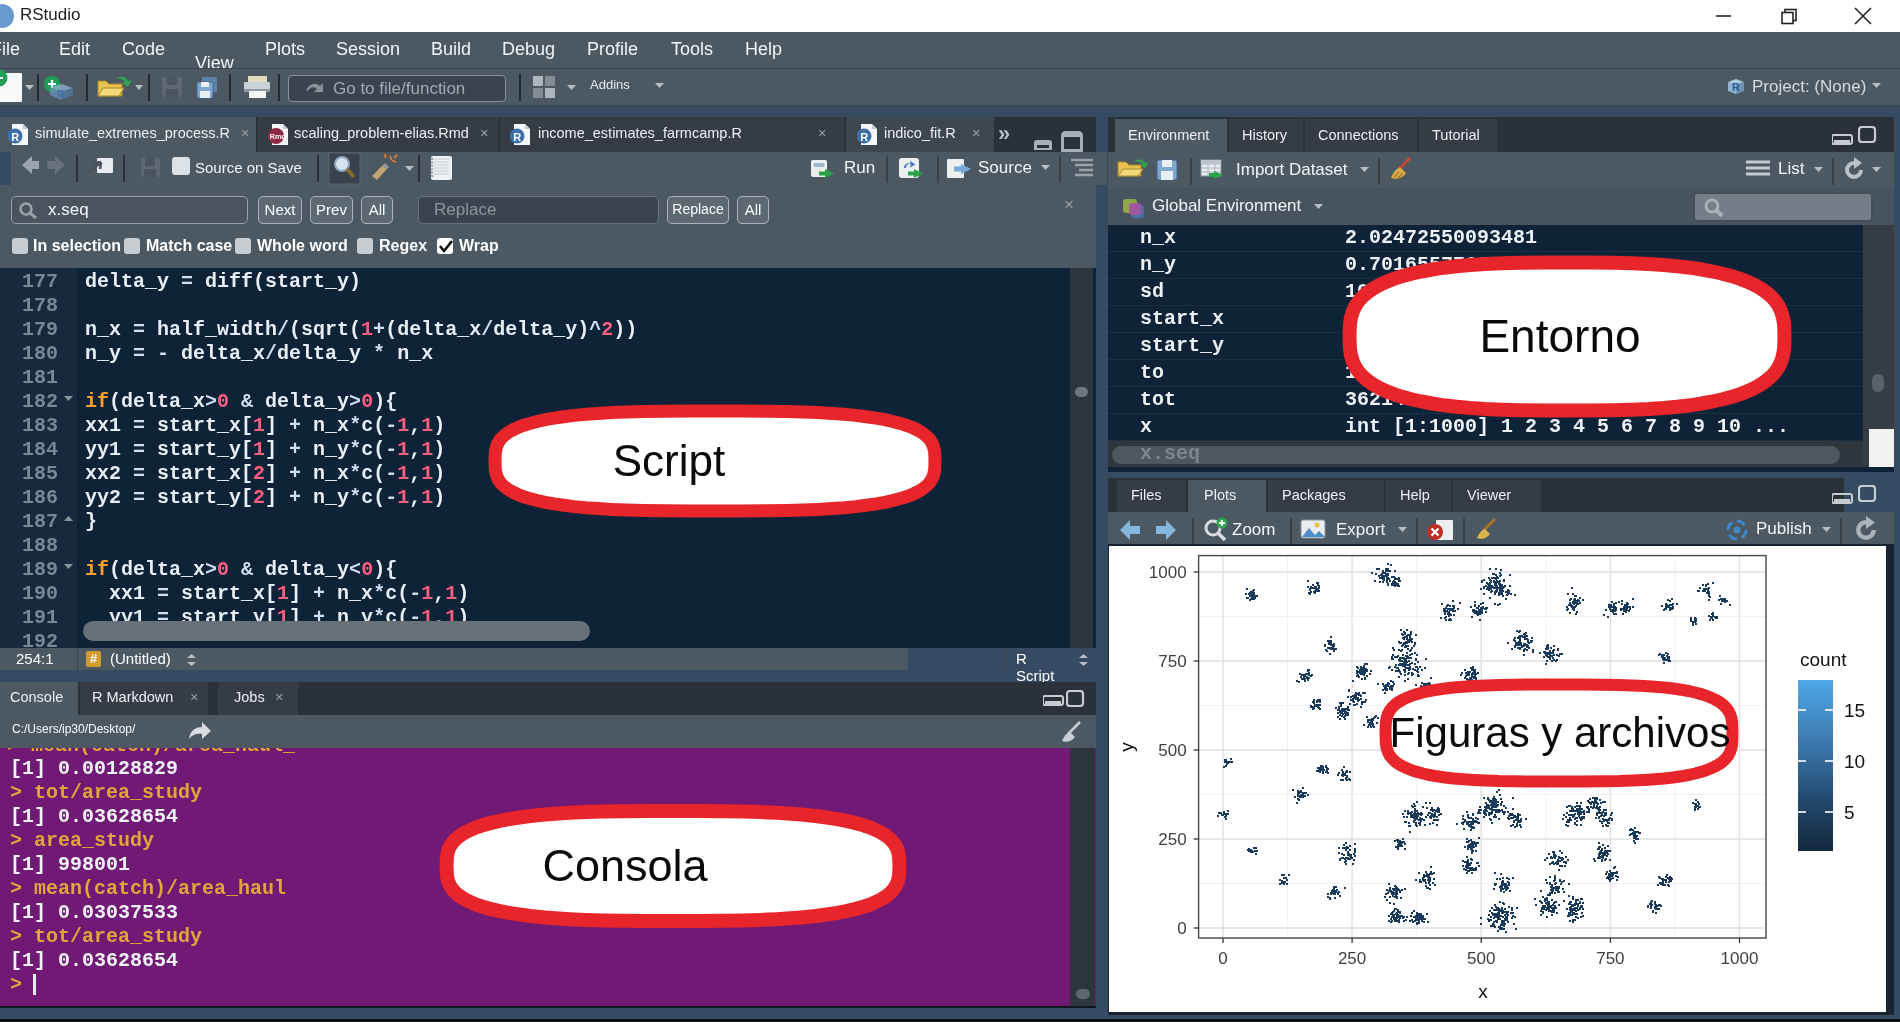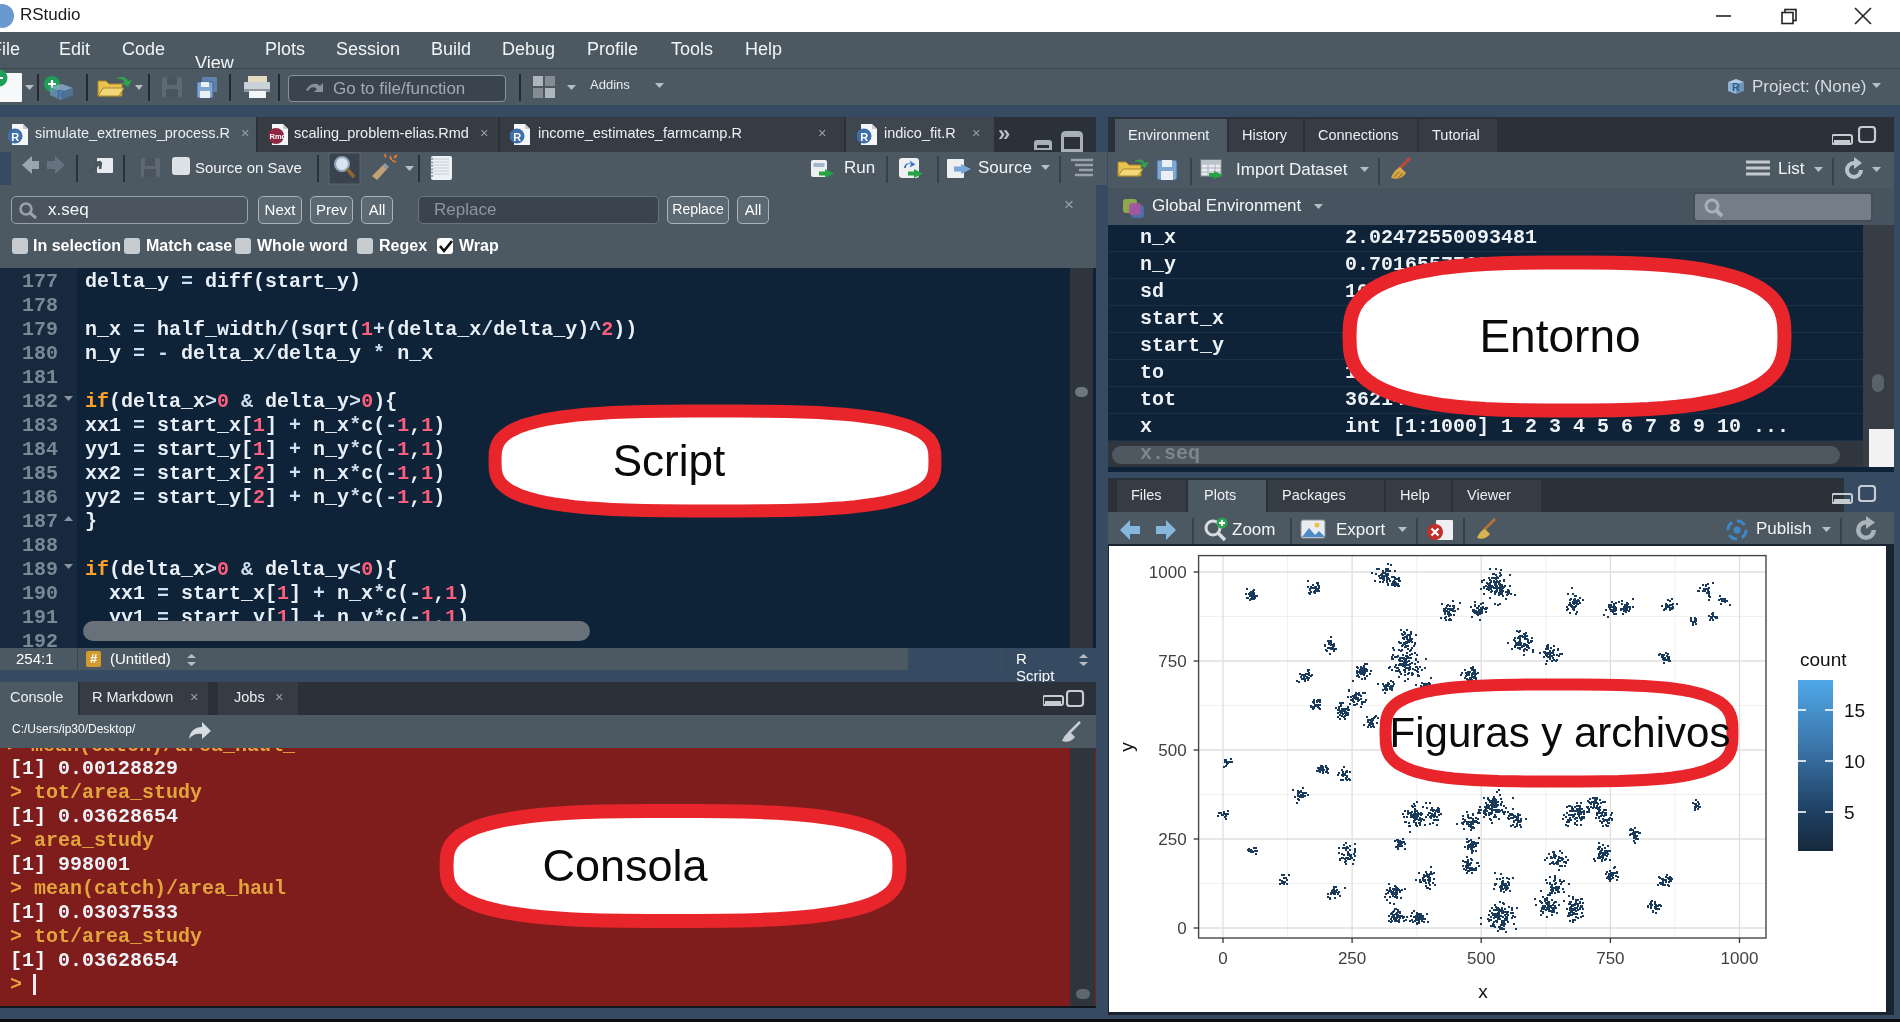--- a/index.html
+++ b/index.html
@@ -45,21 +45,21 @@
 .lnum { position:absolute; width:58px; text-align:right; color:#7A8895; font-size:20px; font-weight:bold; font-family:"Liberation Mono",monospace; }
 .cl { position:absolute; left:85px; white-space:pre; color:#E8EEF5; font-size:20px; font-weight:bold; font-family:"Liberation Mono",monospace; }
 .o { color:#CEDFEF; }  
 .n { color:#FF5E7E; }  
 .k { color:#FFA126; }  
 #edit-status { position:absolute; left:0; top:648px; width:908px; height:22px; background:#4C5963; color:#FFF; font-size:15px; }
 
 
 #cons-tabs { left:0; top:682px; width:1096px; height:33px; }
 #cons-path { position:absolute; left:0; top:715px; width:1096px; height:33px; background:#4C5963; color:#FAFBFC; font-size:15px; }
-#console { position:absolute; left:0; top:748px; width:1096px; height:260px; background:#7f1d1d; overflow:hidden; border-bottom:2px solid #10161E; }
+#console { position:absolute; left:0; top:748px; width:1096px; height:260px; background:#701a75; overflow:hidden; border-bottom:2px solid #10161E; }
 .con-line { position:absolute; left:10px; white-space:pre; font-size:20px; font-weight:bold; font-family:"Liberation Mono",monospace; color:#EDF1F5; }
 .con-cmd { color:#E4A43C; }
 
 
 #env-tabs { left:1108px; top:117px; width:786px; height:35px; }
 #env-toolbar { left:1108px; top:152px; width:786px; height:36px; }
 #env-global { position:absolute; left:1108px; top:188px; width:786px; height:37px; background:#47545F;padding-left:22px; }
 #env-data { position:absolute; left:1108px; top:225px; width:786px; height:247px; background:#0E2338; overflow:hidden; }
 .erow { position:absolute; left:0; width:786px; height:27px; border-bottom:1px solid #1B2F45; }
 .ename { position:absolute; left:32px; top:1px; color:#EDF1F5; font-size:20px; font-weight:bold; font-family:"Liberation Mono",monospace; }

